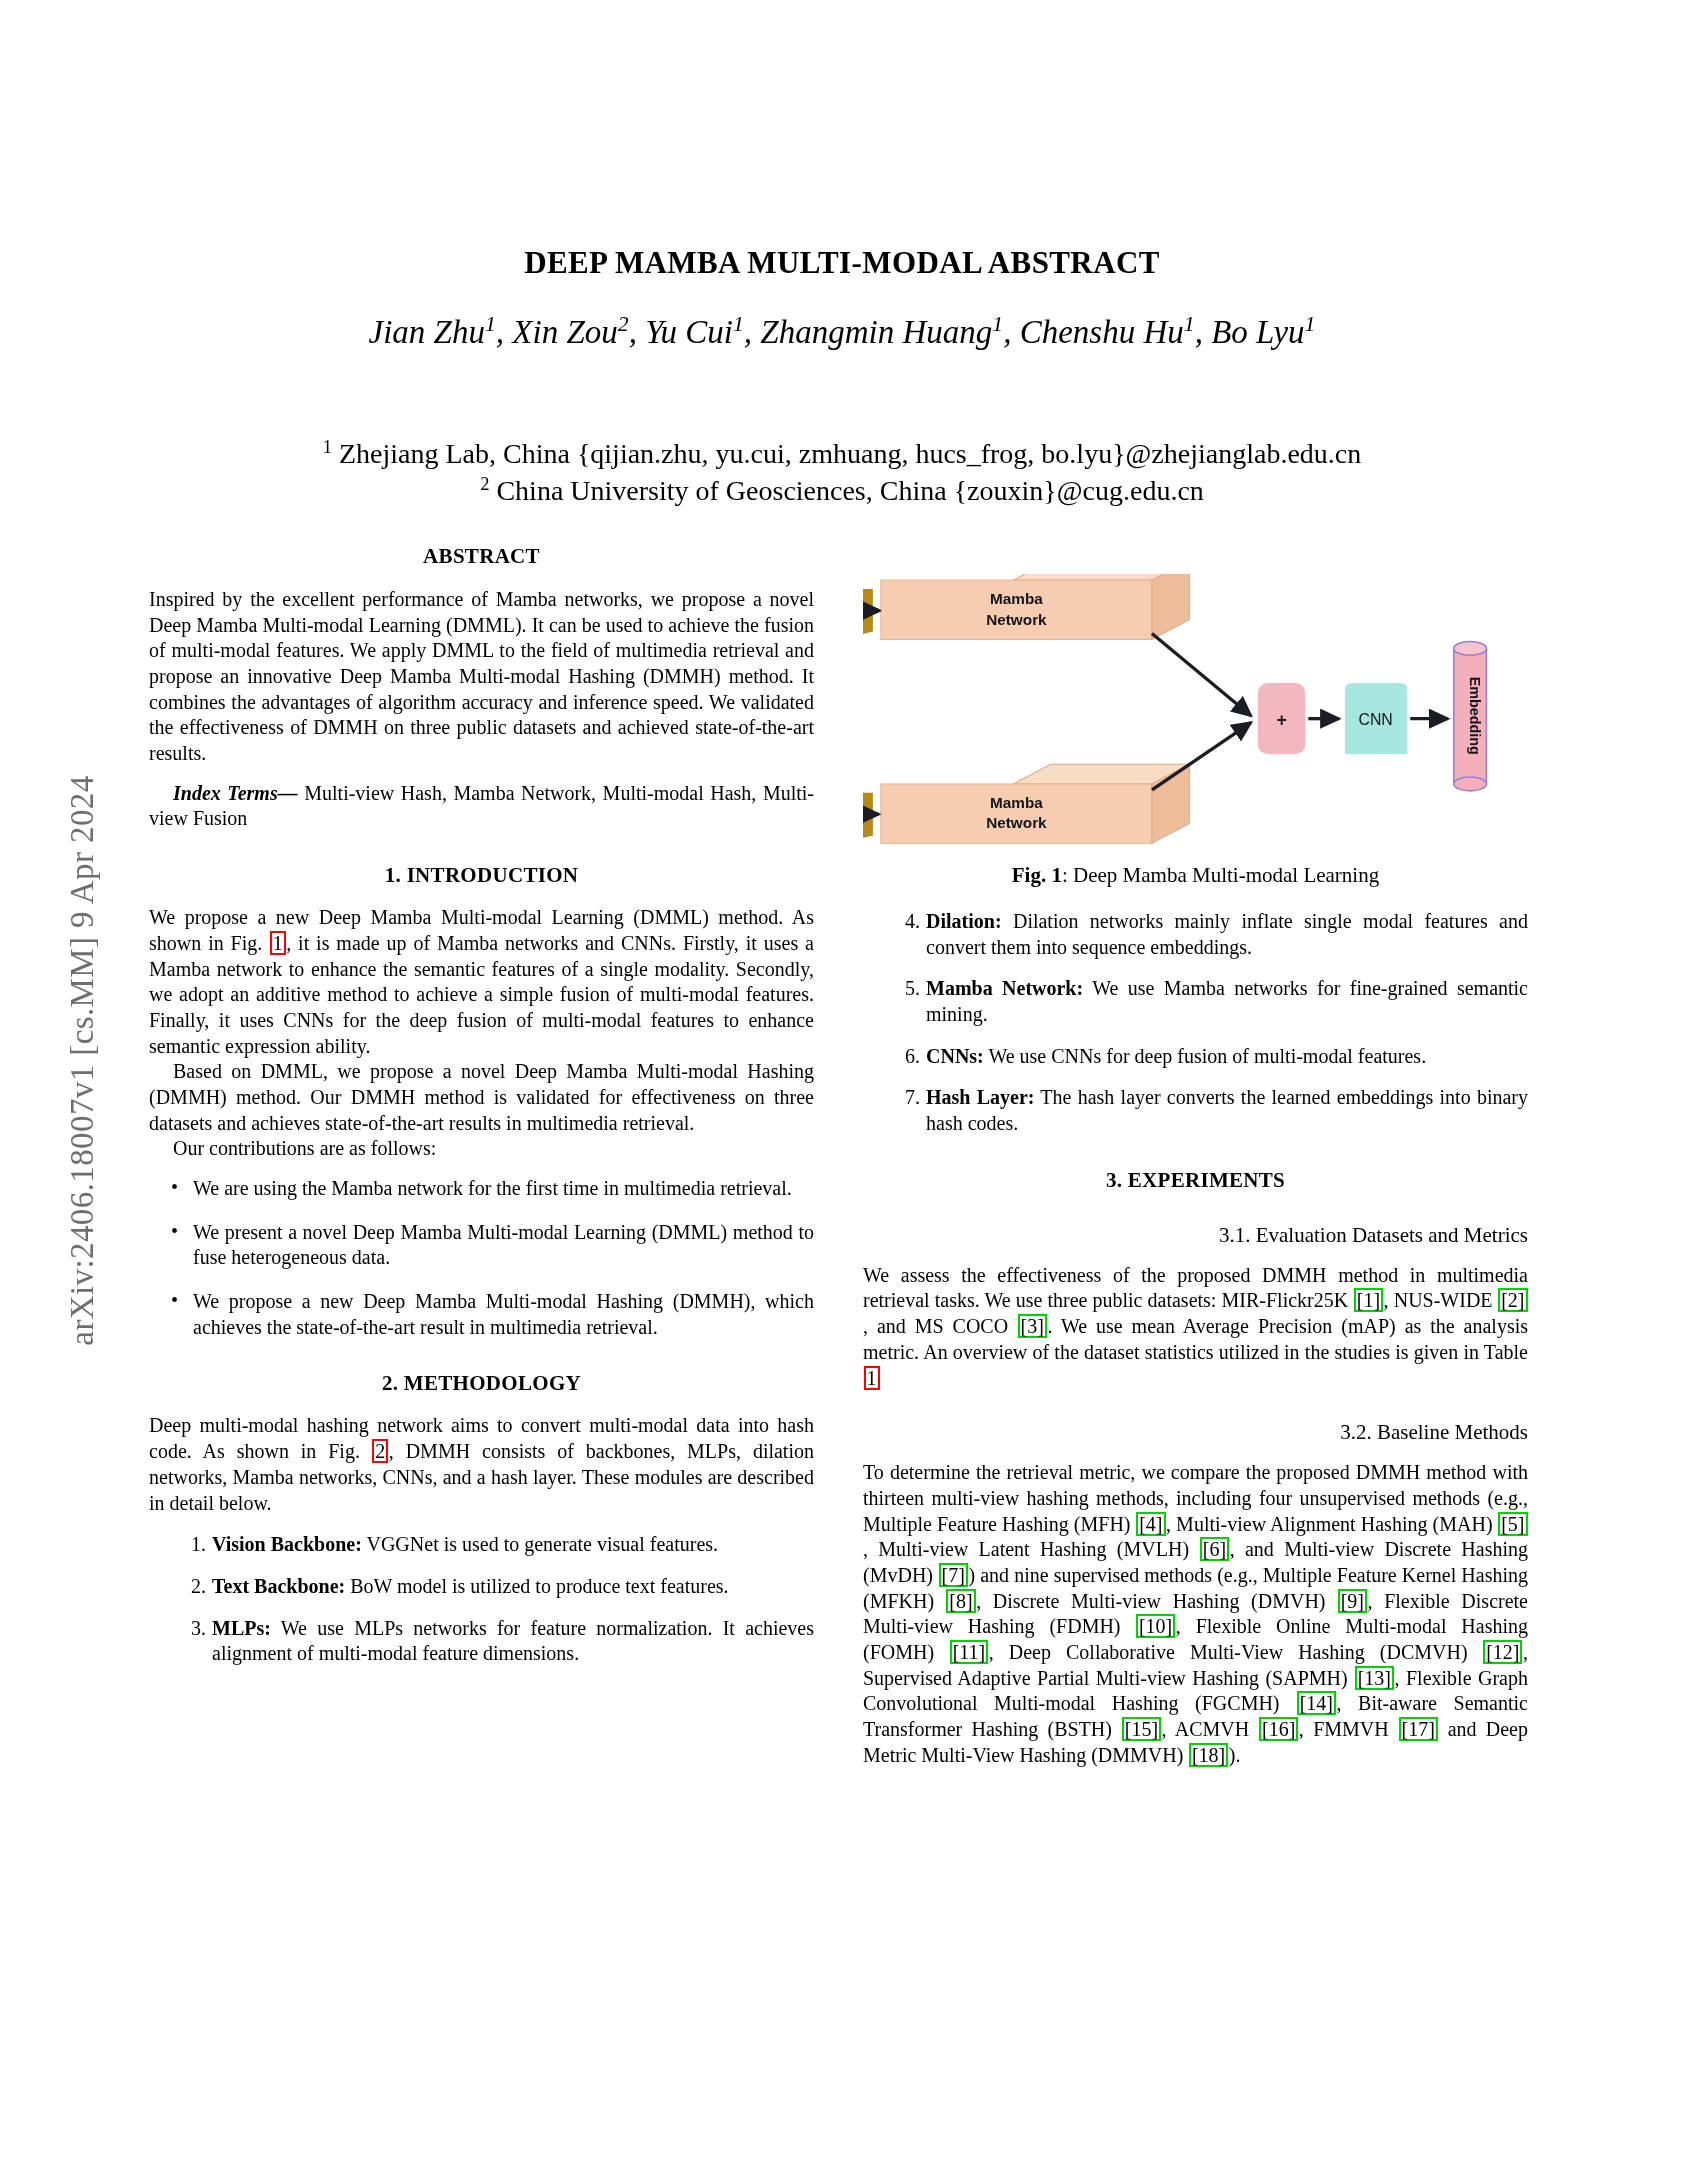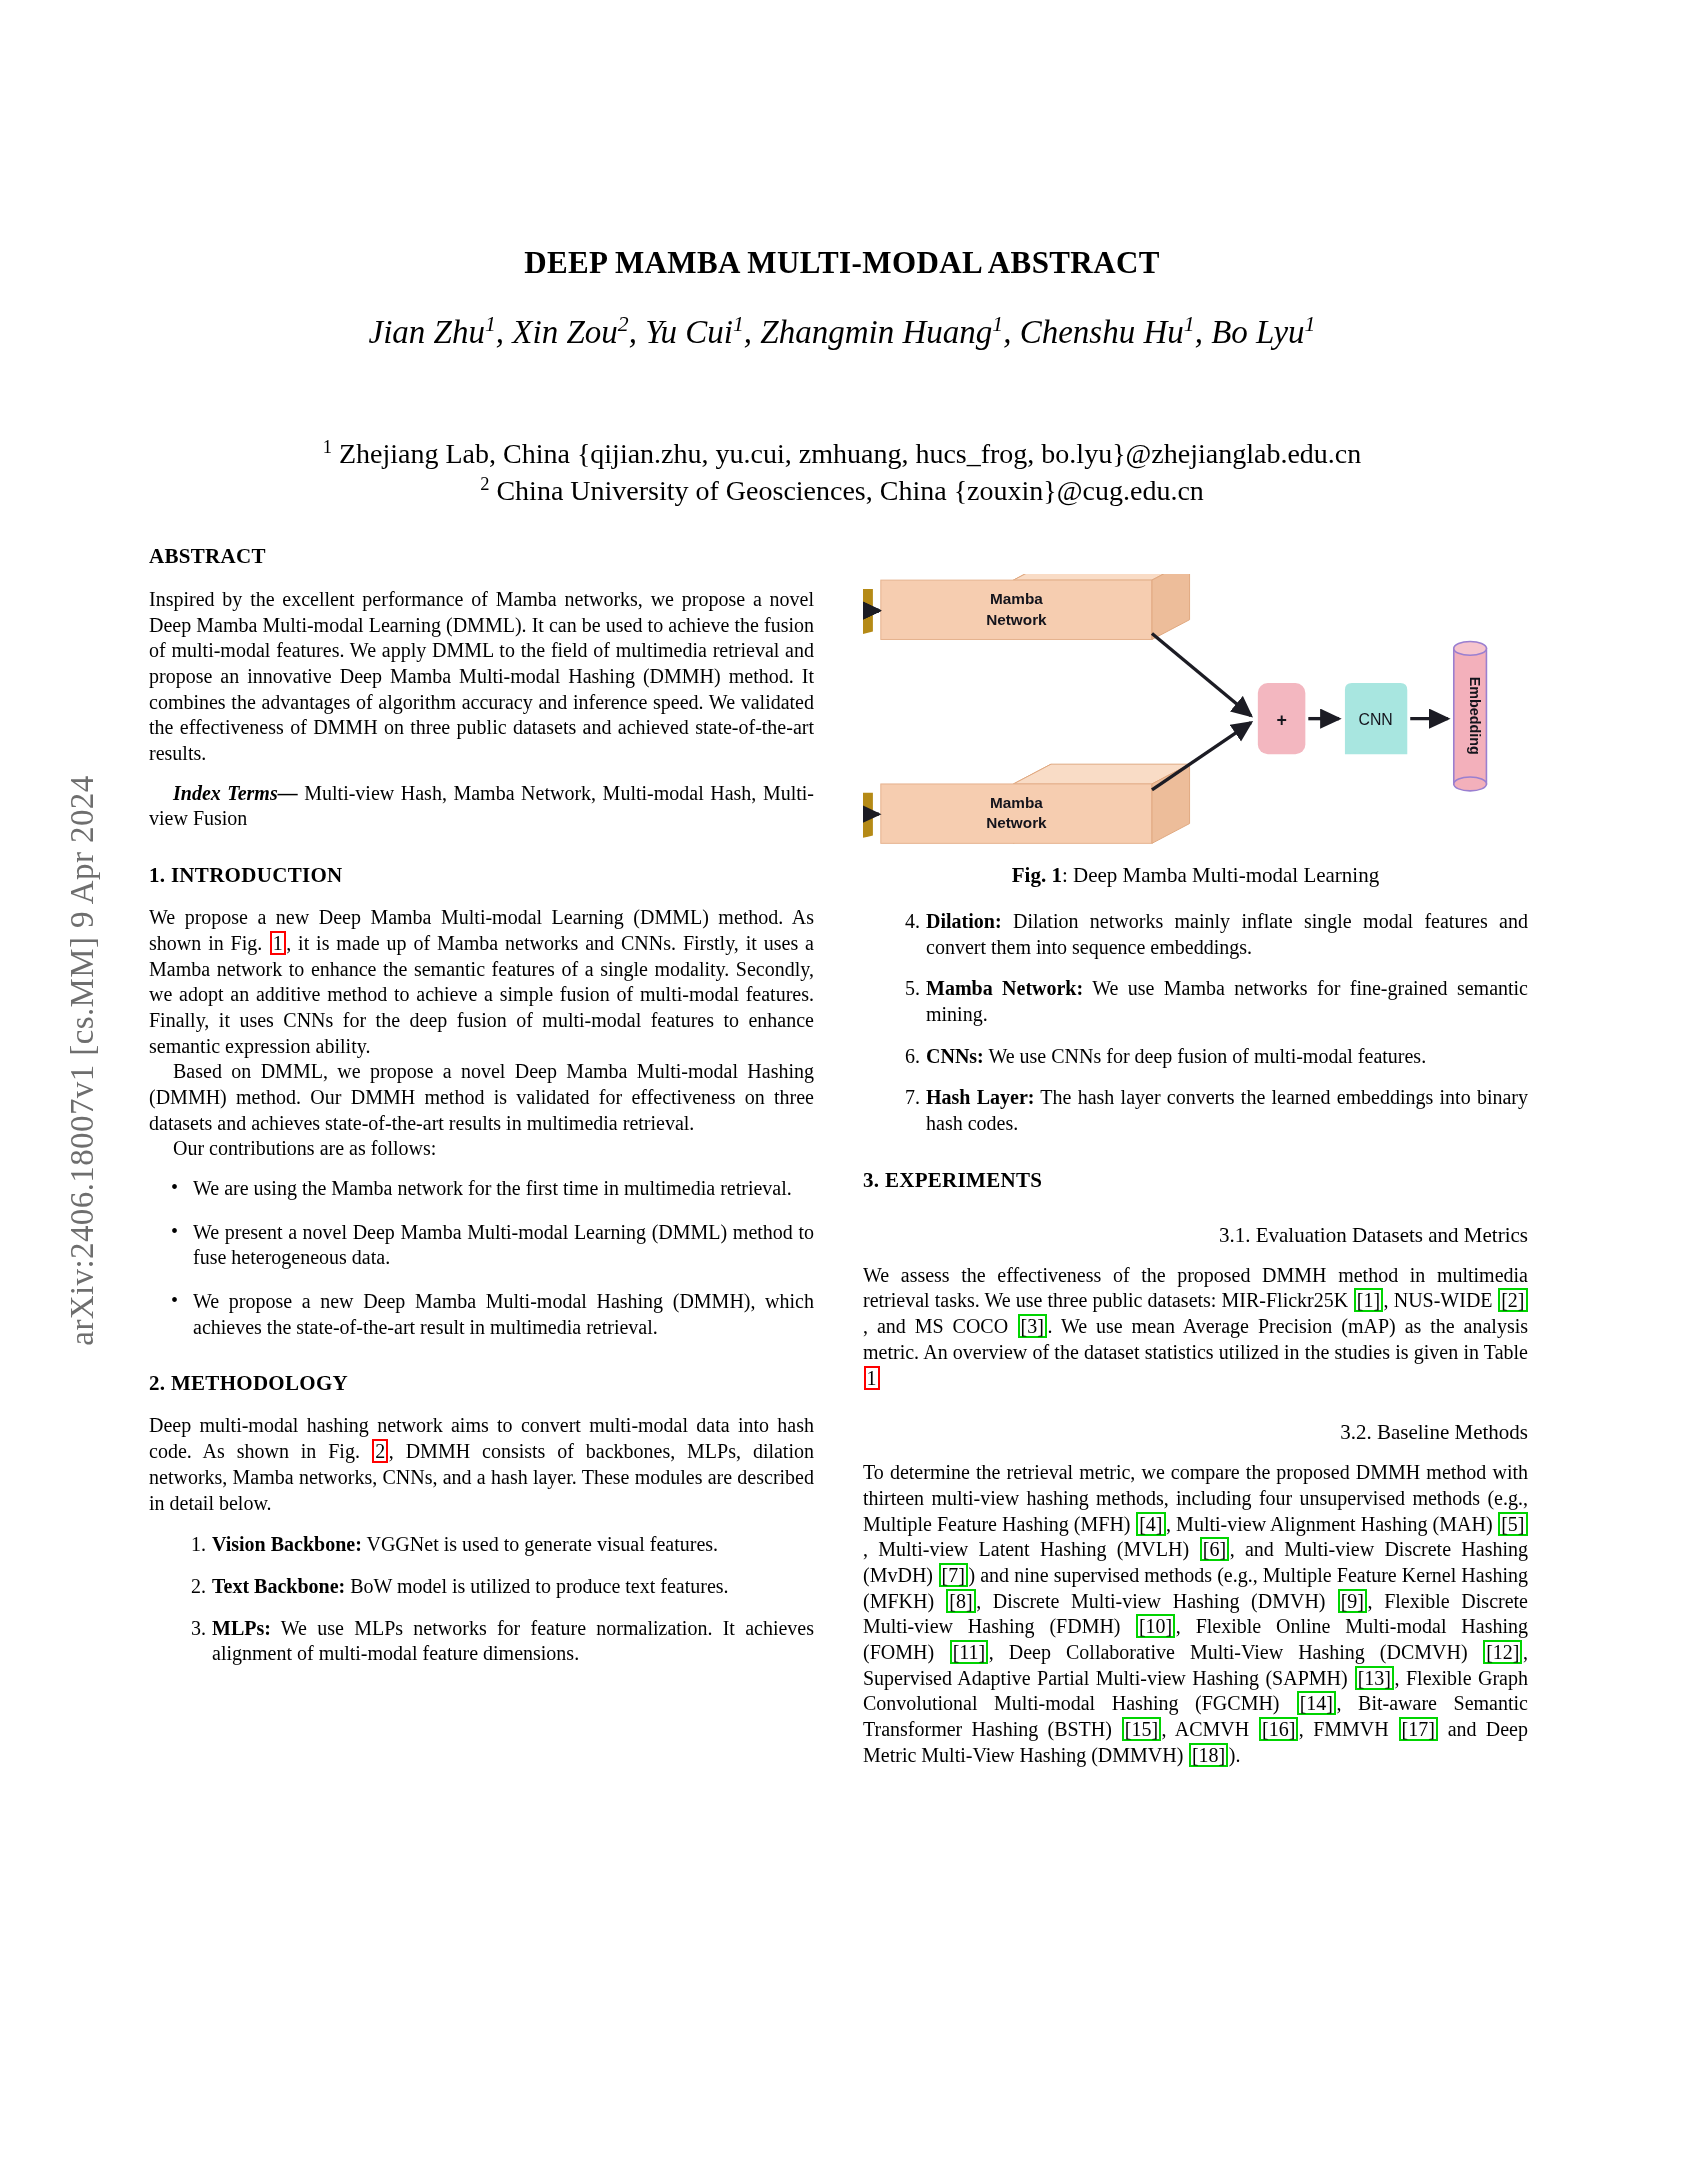--- a/index.html
+++ b/index.html
@@ -80,21 +80,21 @@
     top: 543px;
     width: 665px;
     font-size: 20px;
     line-height: 1.285;
     text-align: justify;
   }
   #col-left  { left: 149px; }
   #col-right { left: 863px; }
 
   .sec-head {
-    text-align: left;
+    text-align: center;
     font-weight: bold;
     font-size: 21px;
     margin: 30px 0 16px 0;
     letter-spacing: 0.3px;
   }
   .sec-head.abstract-head { margin-top: 0; margin-bottom: 17px; }
 
   .subsec-head {
     font-weight: normal;
     font-size: 21px;

